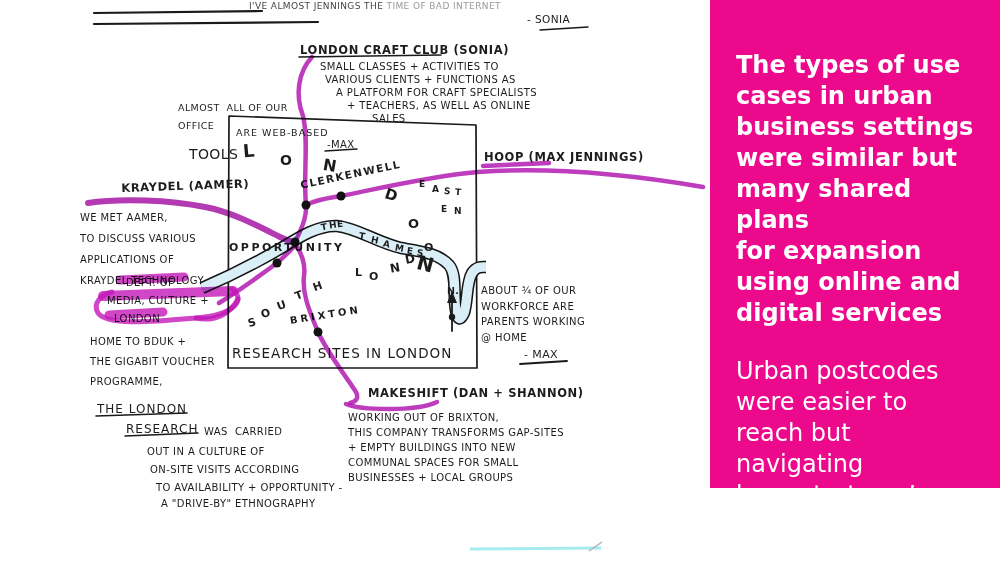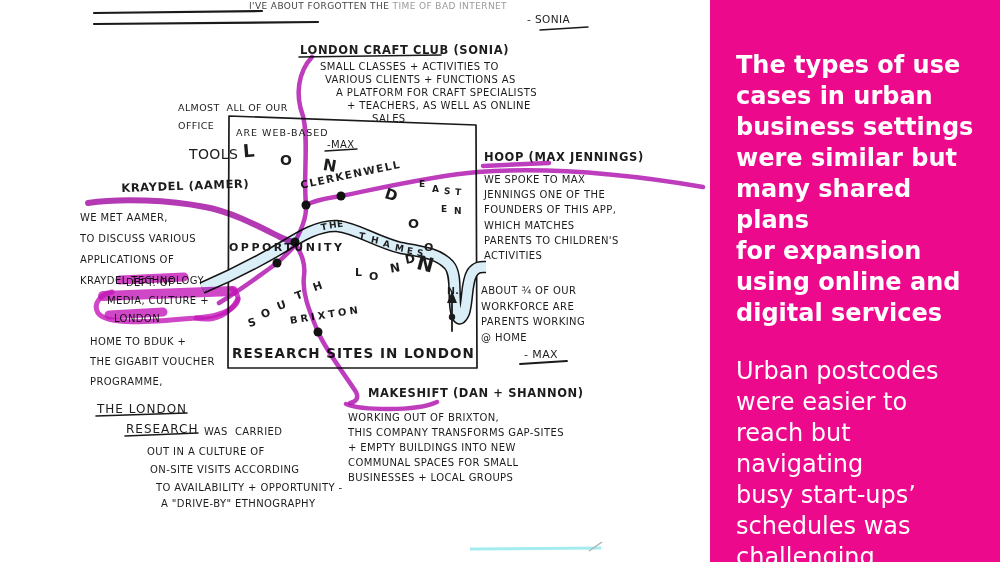--- a/index.html
+++ b/index.html
@@ -1,19 +1,19 @@
 <!DOCTYPE html>
 <html><head>
 <meta charset="utf-8">
 <style>
   html,body{margin:0;padding:0;}
   body{width:1000px;height:562px;overflow:hidden;background:#fff;font-family:"DejaVu Sans",sans-serif;}
   .slide{position:relative;width:1000px;height:562px;background:#fff;}
   
-  .panel{position:absolute;left:710px;top:0;width:290px;height:562px;box-sizing:border-box;padding:50px 24px 0 26px;color:#fff;}
+  .panel{position:absolute;left:710px;top:0;width:290px;height:488px;box-sizing:border-box;padding:50px 24px 0 26px;color:#fff;}
   .panel .head{font-size:24px;font-weight:bold;line-height:31px;white-space:pre-line;}
   .panel .body{font-size:24px;font-weight:normal;line-height:31px;white-space:pre-line;margin-top:27px;}
   
   .layer{position:absolute;left:0;top:0;width:710px;height:562px;}
   svg.base{z-index:1;}
   .textlayer{z-index:2;}
   svg.marker{z-index:3;pointer-events:none;mix-blend-mode:multiply;}
   .hw{position:absolute;white-space:pre;color:#1c1c1c;letter-spacing:.4px;font-size:10px;line-height:14px;}
   .blk{white-space:pre-line;}
   .ttl{font-size:11.5px;font-weight:bold;letter-spacing:.6px;}
@@ -57,43 +57,37 @@
       <polygon points="452,291 447,303 457,303" fill="#1a1a1a"></polygon>
       <circle cx="452" cy="317" r="3.2" fill="#1a1a1a"></circle>
     </g>
 
     <path class="cyanline" d="M470,549 L601,548"></path>
     <path class="graytick" d="M589,551 L602,542"></path>
   </svg>
 
   <div class="layer textlayer">
 
-    <div class="hw" style="left:249px;top:-1px;font-size:9px;color:#444;"><span>I'VE ABOUT FORGOTTEN THE </span><span class="faint">TIME OF BAD INTERNET</span></div>
+    <div class="hw" style="left:249px;top:-1px;font-size:9px;color:#444;"><span>I'VE ALMOST JENNINGS THE </span><span class="faint">TIME OF BAD INTERNET</span></div>
     <div class="hw" style="left:527px;top:12px;font-size:10.5px;">- SONIA</div>
 
     <div class="hw ttl" style="left:300px;top:43px;text-align:center;">LONDON CRAFT CLUB (SONIA)</div>
     <div class="hw" style="left:320px;top:60px;">SMALL CLASSES + ACTIVITIES TO</div>
     <div class="hw" style="left:325px;top:73px;">VARIOUS CLIENTS + FUNCTIONS AS</div>
     <div class="hw" style="left:336px;top:86px;">A PLATFORM FOR CRAFT SPECIALISTS</div>
     <div class="hw" style="left:347px;top:99px;">+ TEACHERS, AS WELL AS ONLINE</div>
     <div class="hw" style="left:372px;top:112px;">SALES</div>
 
     <div class="hw" style="left:178px;top:101px;font-size:9.5px;">ALMOST  ALL OF OUR</div>
     <div class="hw" style="left:178px;top:119px;font-size:9.5px;">OFFICE</div>
     <div class="hw" style="left:189px;top:131px;font-size:14px;margin-top:16px;">TOOLS</div>
     <div class="hw" style="left:236px;top:126px;font-size:9.5px;letter-spacing:1px;">ARE WEB-BASED</div>
     <div class="hw" style="left:327px;top:138px;font-size:10px;">-MAX</div>
 
     <div class="hw ttl" style="left:484px;top:150px;">HOOP (MAX JENNINGS)</div>
-    <div class="hw blk" style="left:484px;top:172px;line-height:15.2px;">WE SPOKE TO MAX
-JENNINGS ONE OF THE
-FOUNDERS OF THIS APP,
-WHICH MATCHES
-PARENTS TO CHILDREN'S
-ACTIVITIES</div>
 
     <div class="hw blk" style="left:481px;top:283px;line-height:15.5px;">ABOUT ¾ OF OUR
 WORKFORCE ARE
 PARENTS WORKING
 @ HOME</div>
     <div class="hw" style="left:524px;top:348px;font-size:11px;">- MAX</div>
 
     <div class="hw ttl rot" style="left:121px;top:181px;transform:rotate(-2deg);">KRAYDEL (AAMER)</div>
     <div class="hw blk" style="left:80px;top:207px;line-height:21px;">WE MET AAMER,
 TO DISCUSS VARIOUS
@@ -119,21 +113,21 @@
     <div class="hw blk" style="left:348px;top:410px;line-height:15px;">WORKING OUT OF BRIXTON,
 THIS COMPANY TRANSFORMS GAP-SITES
 + EMPTY BUILDINGS INTO NEW
 COMMUNAL SPACES FOR SMALL
 BUSINESSES + LOCAL GROUPS</div>
 
     <div class="hw rot" style="left:299px;top:178px;font-size:10.5px;letter-spacing:1.5px;transform:rotate(-12deg);font-weight:bold;">CLERKENWELL</div>
     <div class="hw" style="left:229px;top:241px;font-size:11px;letter-spacing:2.5px;font-weight:bold;">OPPORTUNITY</div>
     <div class="hw rot" style="left:289px;top:314px;font-size:10px;letter-spacing:3px;transform:rotate(-9deg);font-weight:bold;">BRIXTON</div>
     <div class="hw" style="left:447px;top:284px;font-size:9.5px;font-weight:bold;">N.</div>
-    <div class="hw" style="left:232px;top:346px;font-size:13.5px;letter-spacing:1px;font-weight:bold;">RESEARCH SITES IN LONDON</div>
+    <div class="hw" style="left:232px;top:346px;font-size:13.5px;letter-spacing:1px;font-weight:normal;">RESEARCH SITES IN LONDON</div>
 
     <div>
         <span class="sl" style="left: 243px; top: 140px; font-size: 18px; transform: rotate(-5deg);">L</span>
         <span class="sl" style="left: 280px; top: 152px; font-size: 14px; transform: rotate(0deg);">O</span>
         <span class="sl" style="left: 323px; top: 156px; font-size: 16px; transform: rotate(10deg);">N</span>
         <span class="sl" style="left: 385px; top: 186px; font-size: 15px; transform: rotate(18deg);">D</span>
         <span class="sl" style="left: 408px; top: 216px; font-size: 13px; transform: rotate(0deg);">O</span>
         <span class="sl" style="left: 419px; top: 179px; font-size: 9px; transform: rotate(0deg);">E</span>
         <span class="sl" style="left: 432px; top: 184px; font-size: 9px; transform: rotate(0deg);">A</span>
         <span class="sl" style="left: 444px; top: 186px; font-size: 9px; transform: rotate(5deg);">S</span>

